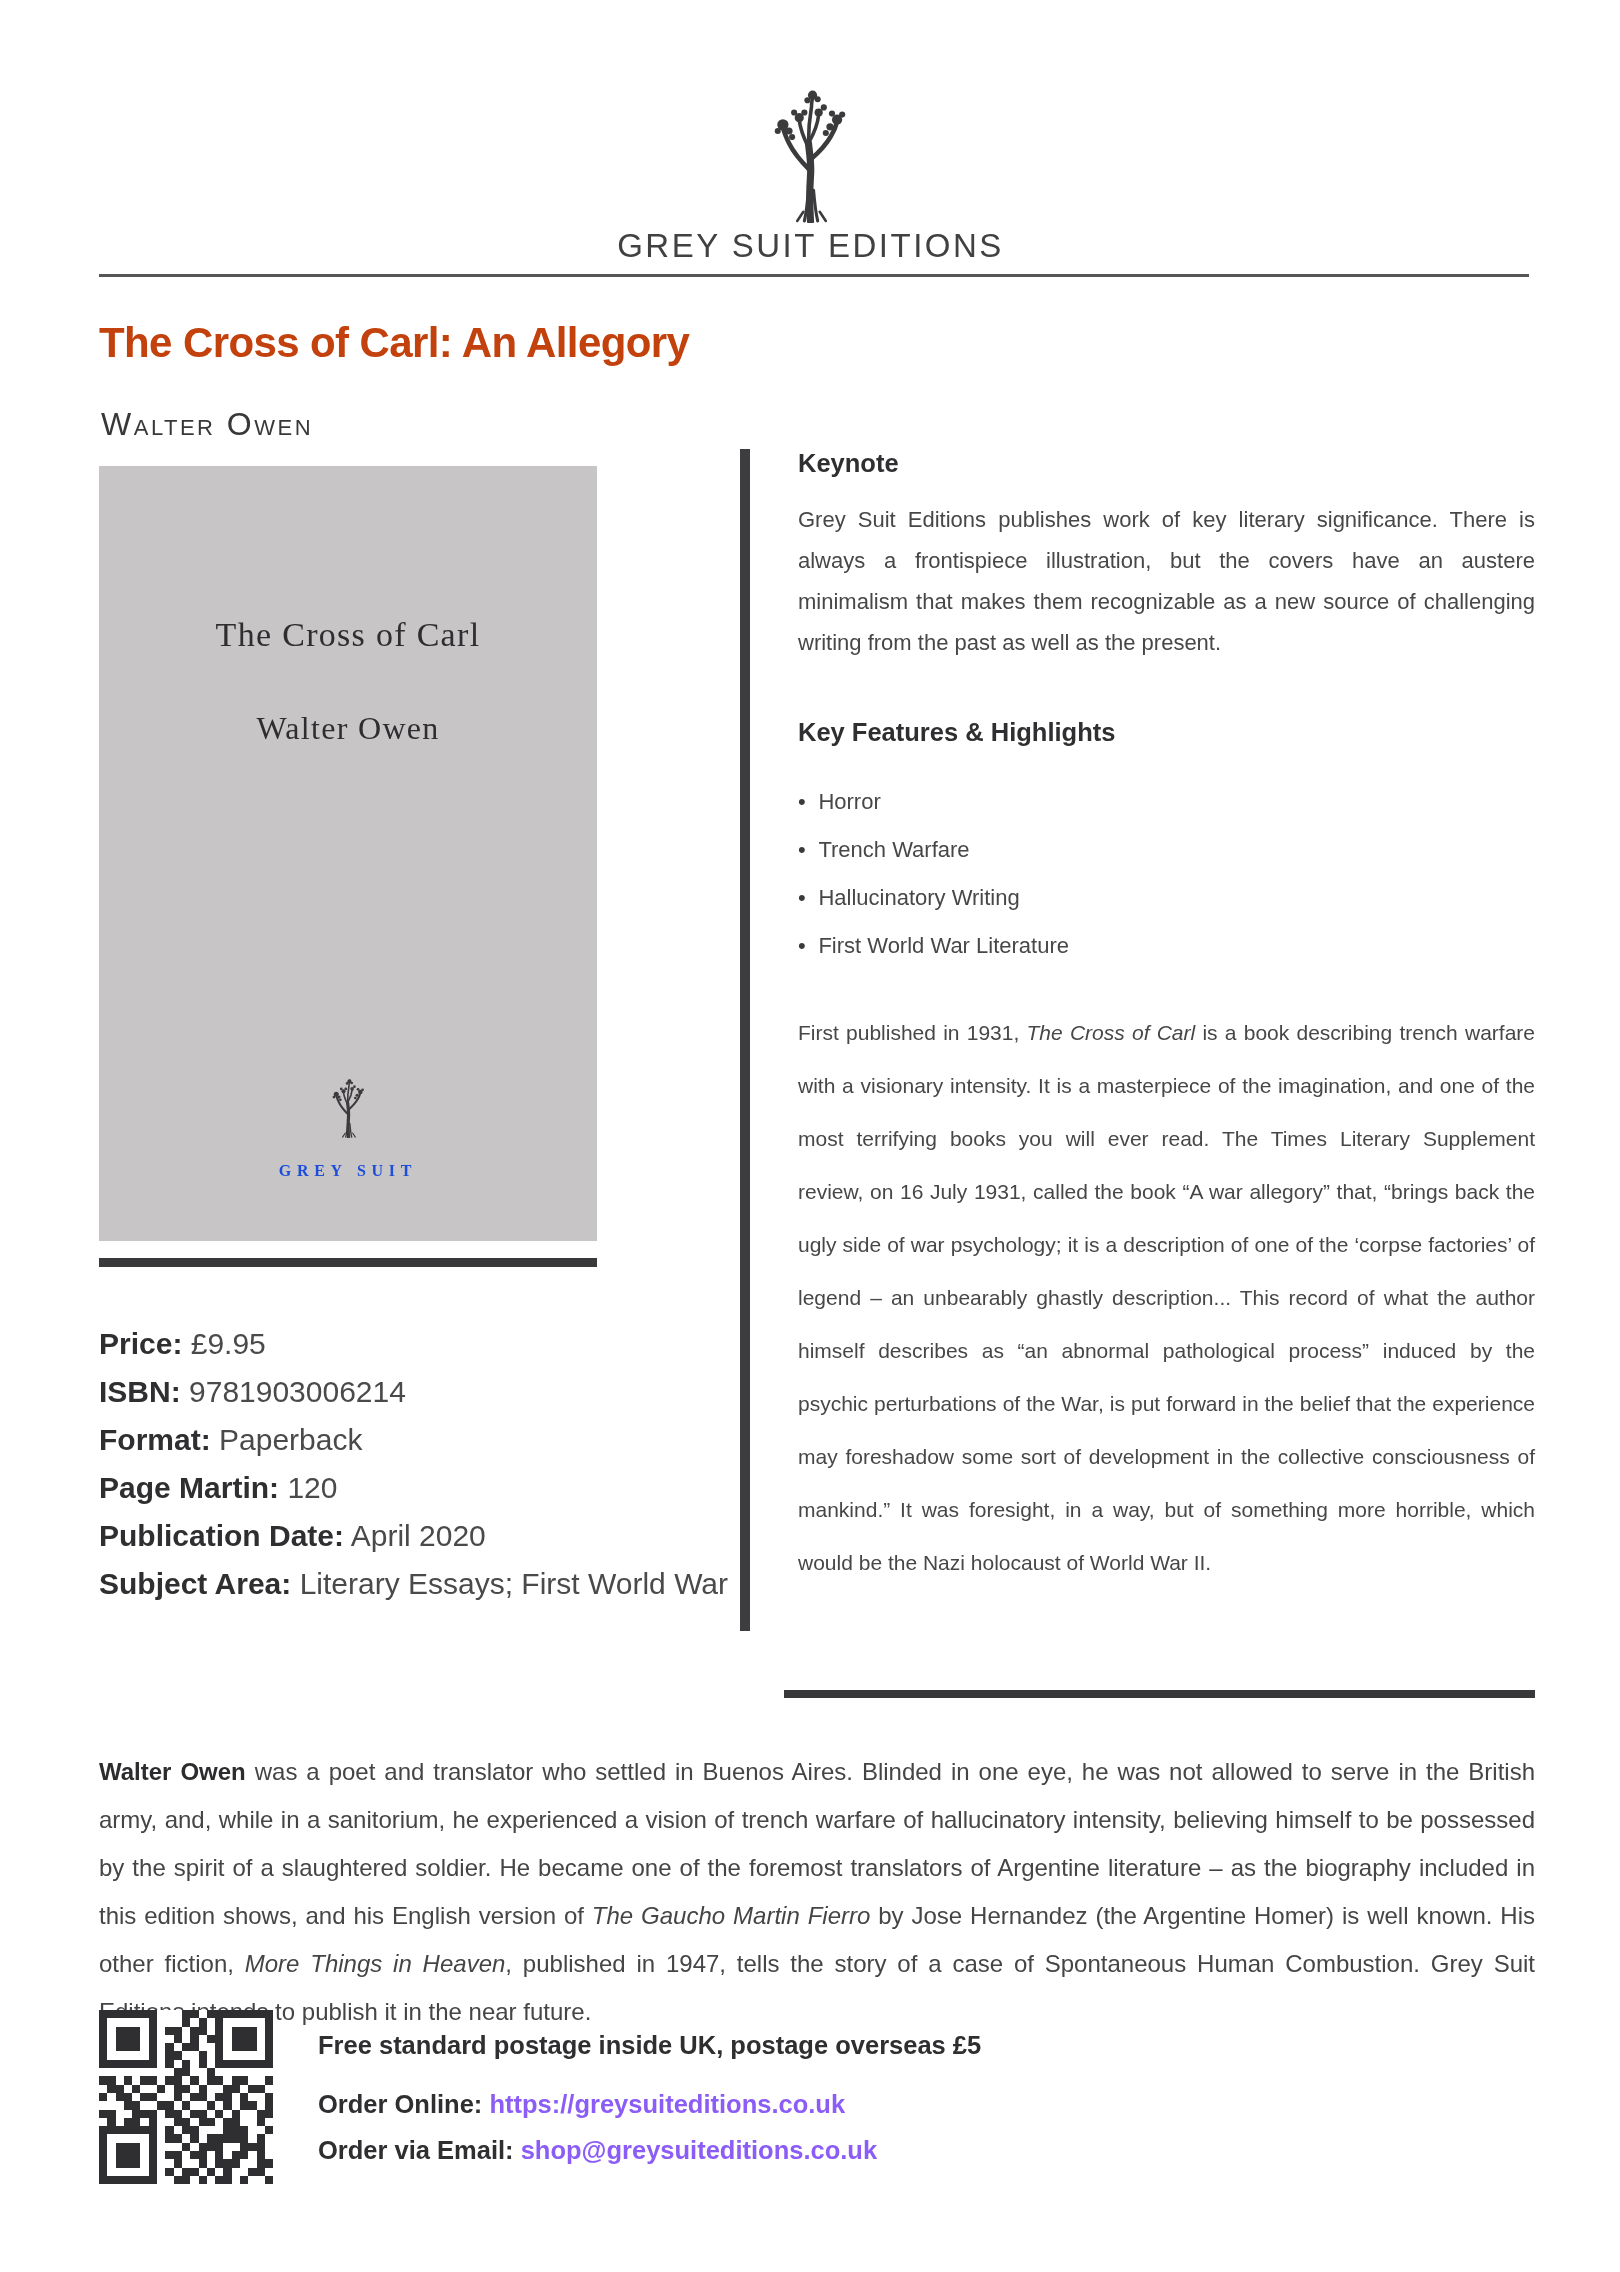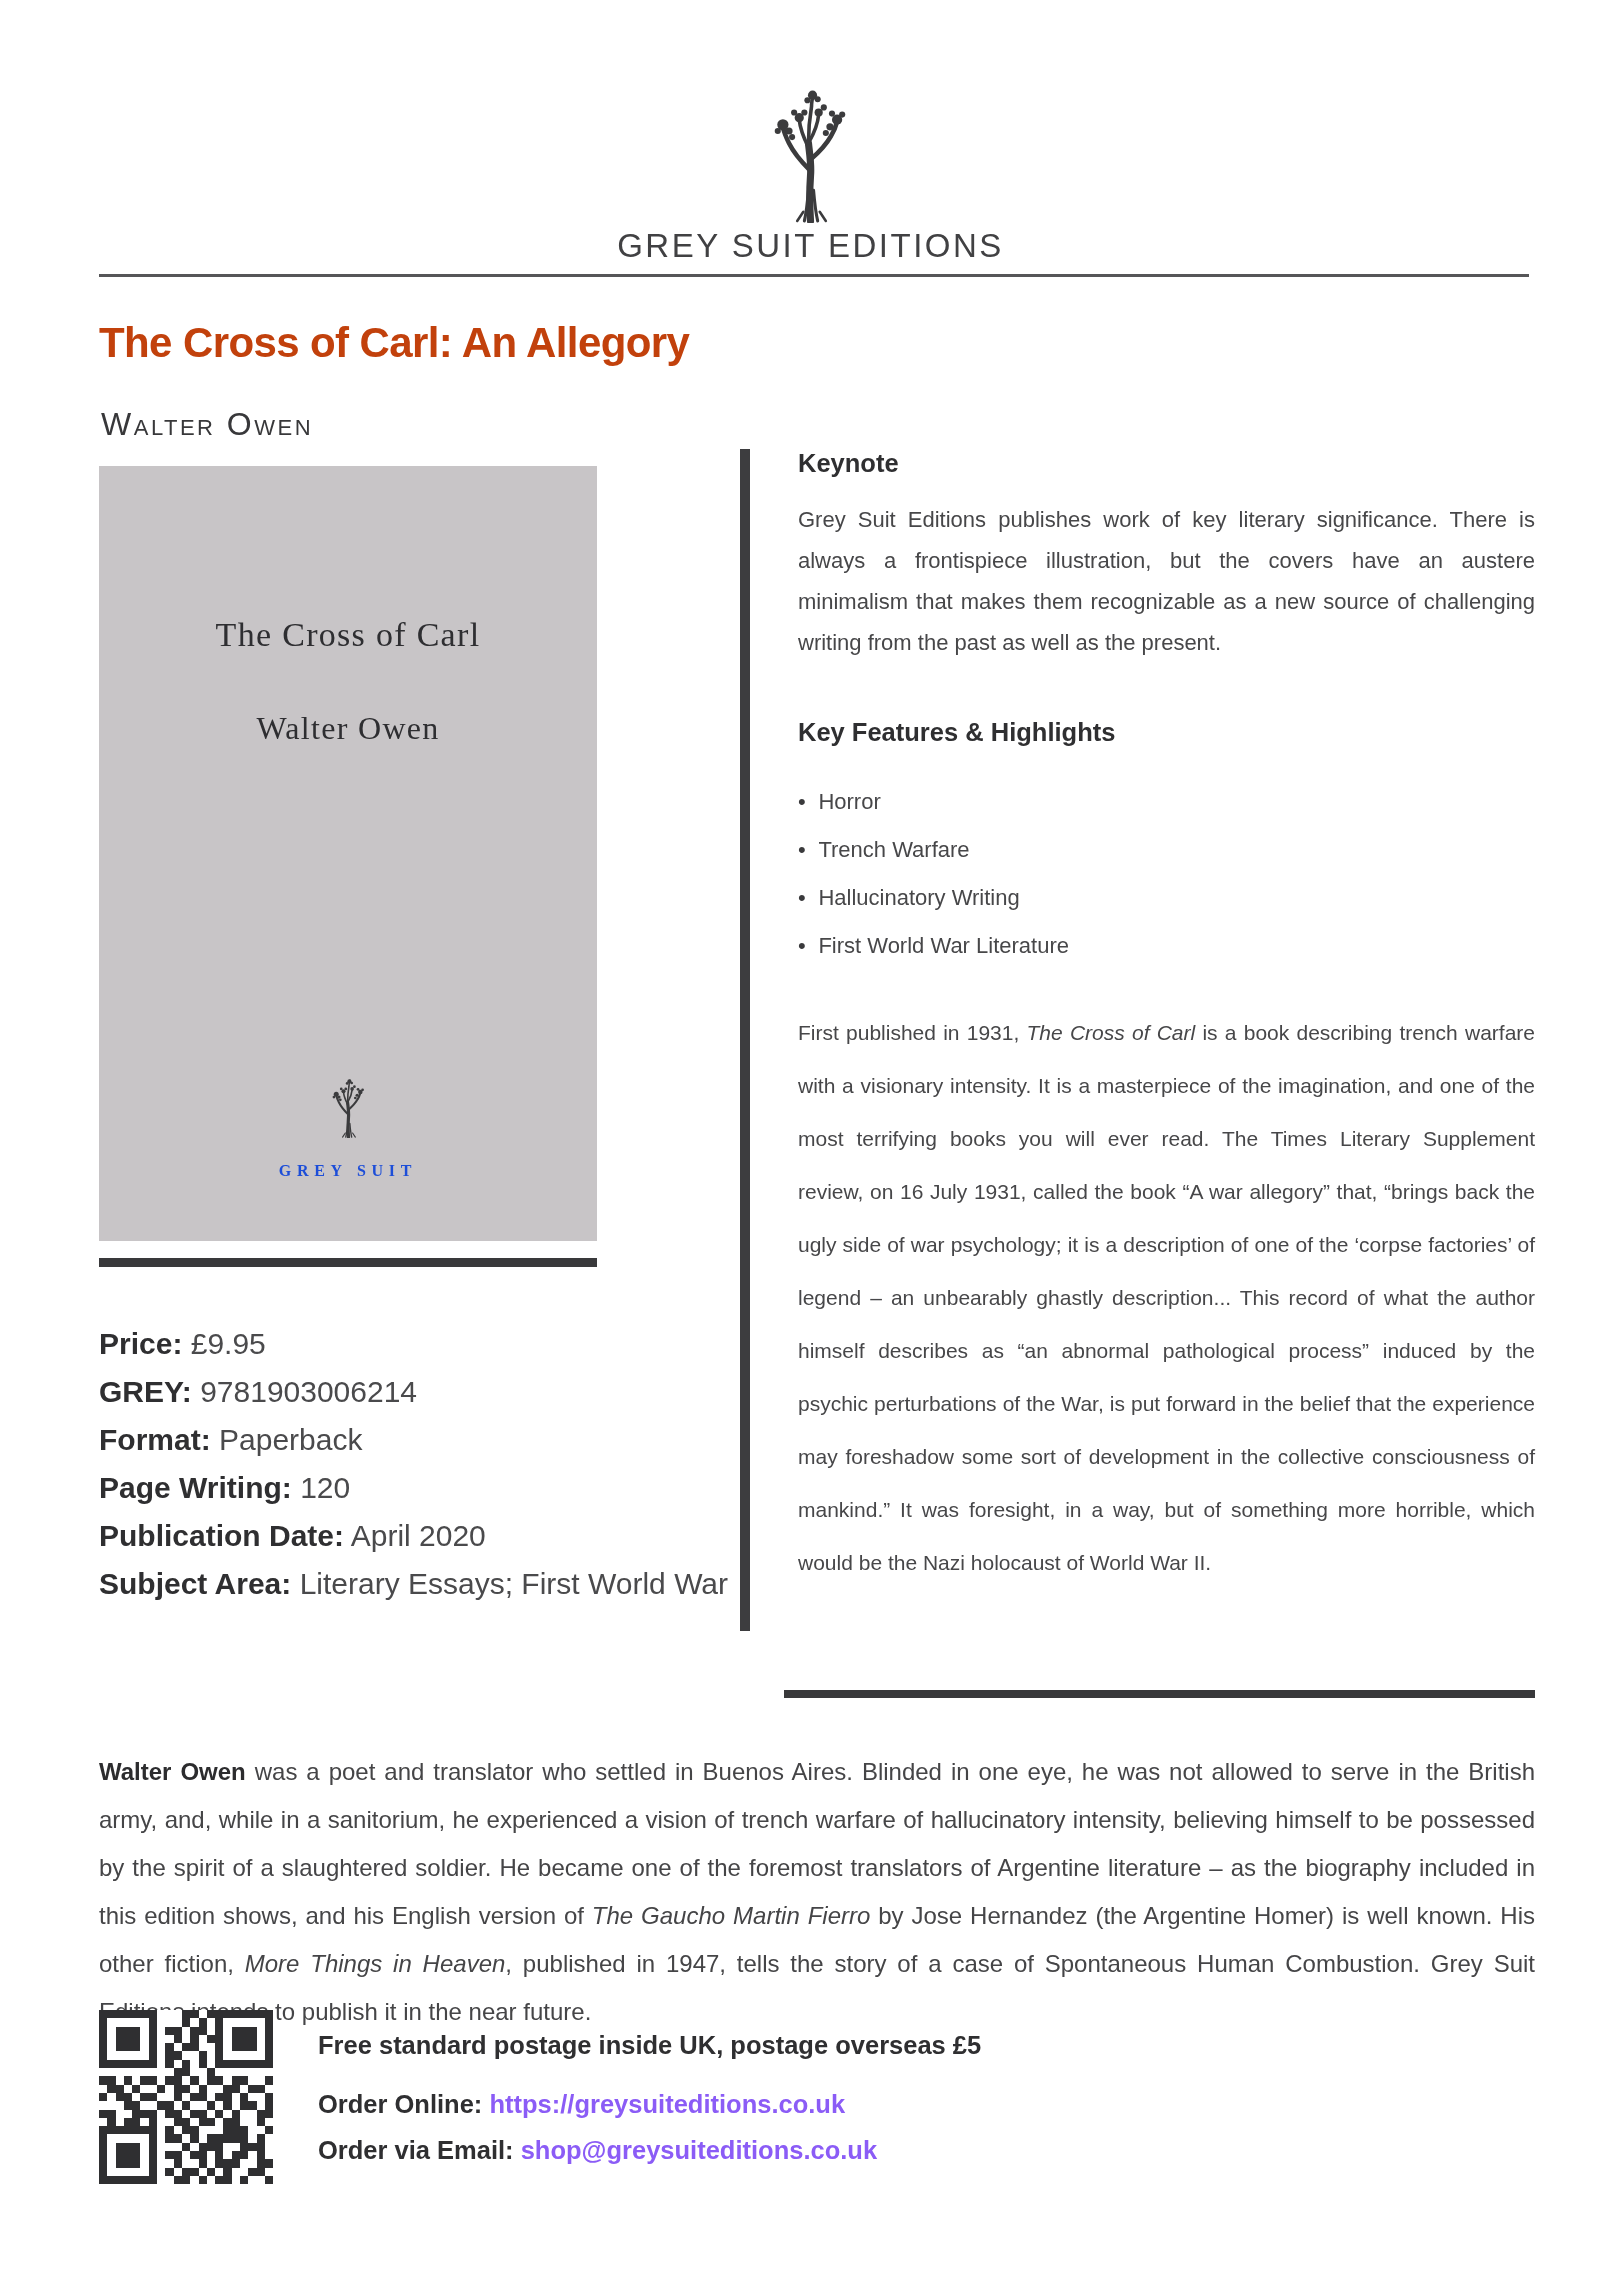--- a/index.html
+++ b/index.html
@@ -124,23 +124,23 @@
       <div class="cover-tree">
         <svg viewBox="0 0 90 132">
             <use href="#tree-sym"></use>
           </svg>
       </div>
       <div class="cover-imprint">GREY SUIT</div>
     </div>
     <div class="cover-rule"></div>
     <div class="details">
         <div class="detail-row"><span class="dl">Price:</span> <span class="dv">£9.95</span></div>
-        <div class="detail-row"><span class="dl">GREY:</span> <span class="dv">9781903006214</span></div>
+        <div class="detail-row"><span class="dl">ISBN:</span> <span class="dv">9781903006214</span></div>
         <div class="detail-row"><span class="dl">Format:</span> <span class="dv">Paperback</span></div>
-        <div class="detail-row"><span class="dl">Page Writing:</span> <span class="dv">120</span></div>
+        <div class="detail-row"><span class="dl">Page Martin:</span> <span class="dv">120</span></div>
         <div class="detail-row"><span class="dl">Publication Date:</span> <span class="dv">April 2020</span></div>
         <div class="detail-row"><span class="dl">Subject Area:</span> <span class="dv">Literary Essays; First World War</span></div>
       </div>
   </div>
 
   <div class="right-col">
     <div class="right-inner">
       <div class="keynote-h">Keynote</div>
       <p class="keynote-body">Grey Suit Editions publishes work of key literary significance. There is always a frontispiece illustration, but the covers have an austere minimalism that makes them recognizable as a new source of challenging writing from the past as well as the present.</p>
       <div class="features-h">Key Features &amp; Highlights</div>

